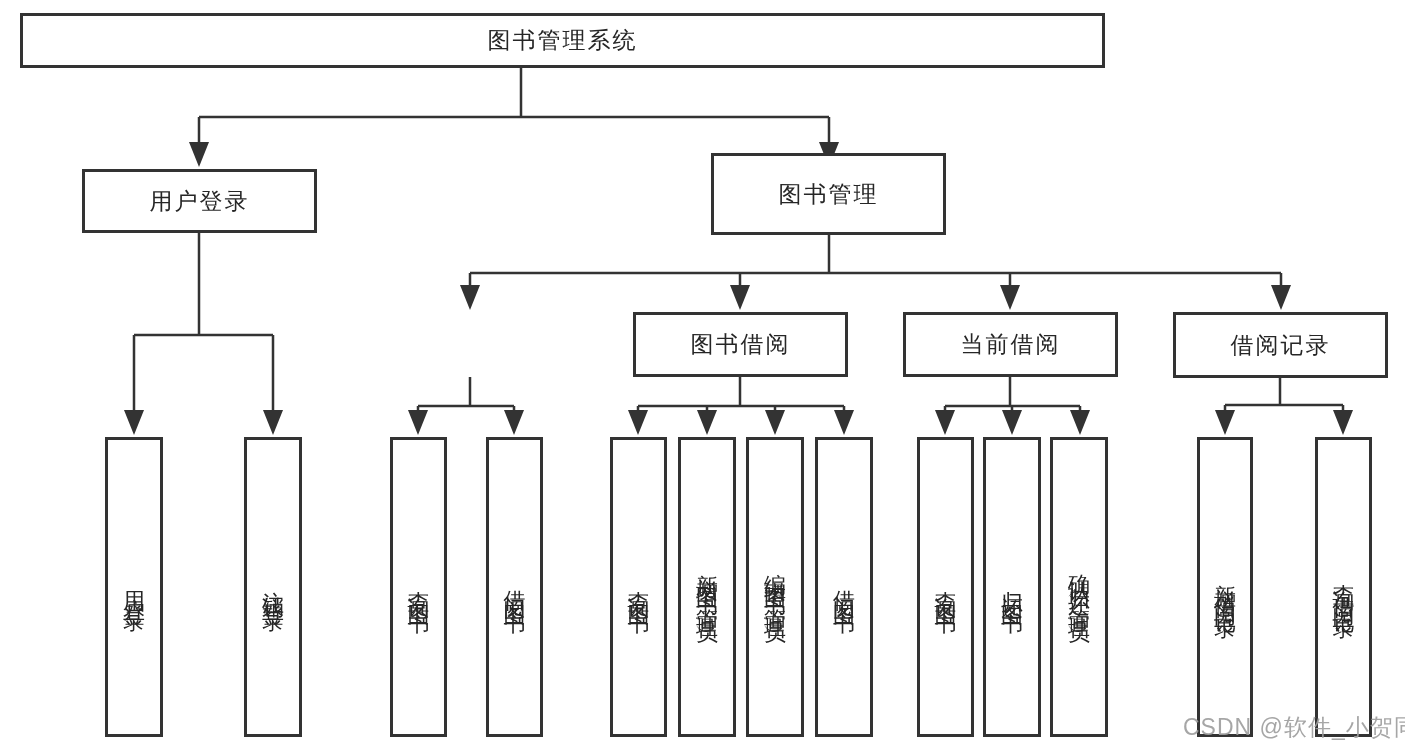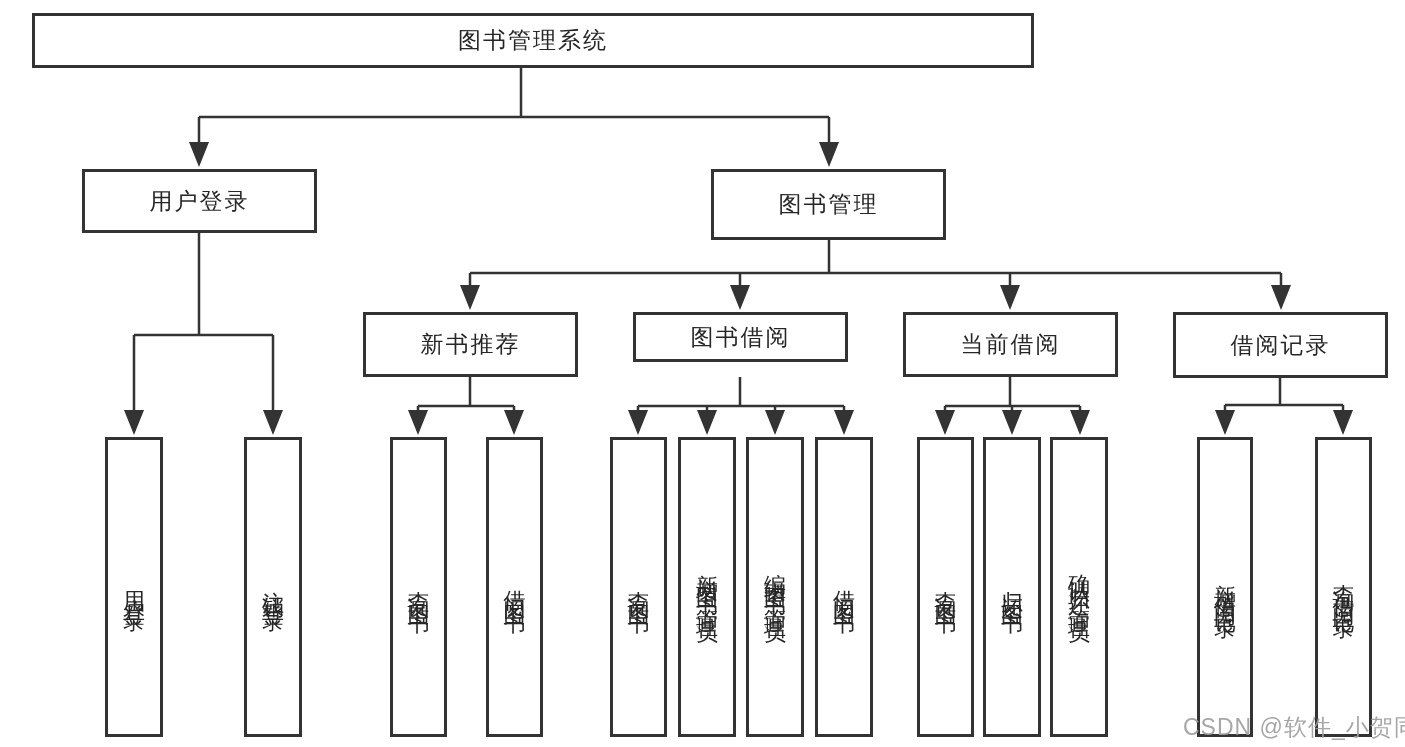--- a/index.html
+++ b/index.html
@@ -84,35 +84,32 @@
     <path class="ar" d="M697 410 h20 L707 435 z"></path>
     <path class="ar" d="M765 410 h20 L775 435 z"></path>
     <path class="ar" d="M834 410 h20 L844 435 z"></path>
     <path class="ar" d="M935 410 h20 L945 435 z"></path>
     <path class="ar" d="M1002 410 h20 L1012 435 z"></path>
     <path class="ar" d="M1070 410 h20 L1080 435 z"></path>
     <path class="ar" d="M1215 410 h20 L1225 435 z"></path>
     <path class="ar" d="M1333 410 h20 L1343 435 z"></path>
   </svg>
 
-  <div class="node" style="left:20px; top:13px; width:1002px; height:55px;margin-left:12px;">
+  <div class="node" style="left:20px; top:13px; width:1085px; height:55px;">
     <span class="h-label">图书管理系统</span>
   </div>
 
   <div class="node" style="left:82px; top:169px; width:235px; height:64px;">
     <span class="h-label">用户登录</span>
   </div>
-  <div class="node" style="left:711px; top:169px; width:235px; height:71px;">
+  <div class="node" style="left:711px; top:153px; width:235px; height:82px;">
     <span class="h-label">图书管理</span>
   </div>
 
-  <div class="node" style="left:363px; top:312px; width:215px; height:65px;">
-    <span class="h-label">新书推荐</span>
-  </div>
-  <div class="node" style="left:633px; top:312px; width:215px; height:50px;align-items:center;">
+  <div class="node" style="left:633px; top:312px; width:215px; height:65px;align-items:center;">
     <span class="h-label">图书借阅</span>
   </div>
   <div class="node" style="left:903px; top:312px; width:215px; height:65px;justify-content:center;">
     <span class="h-label">当前借阅</span>
   </div>
   <div class="node" style="left:1173px; top:312px; width:215px; height:66px;">
     <span class="h-label">借阅记录</span>
   </div>
 
   <div class="node" style="left:105px; top:437px; width:58px; height:300px;">

